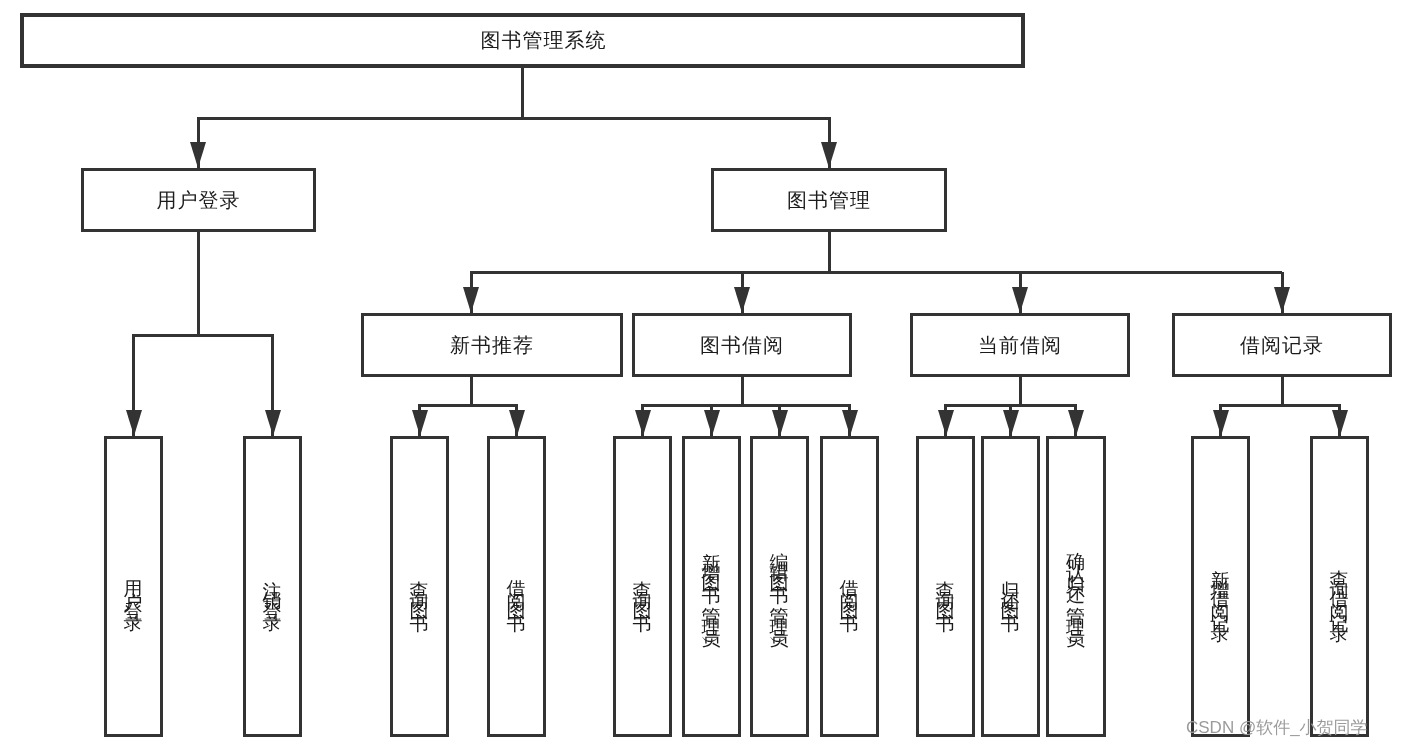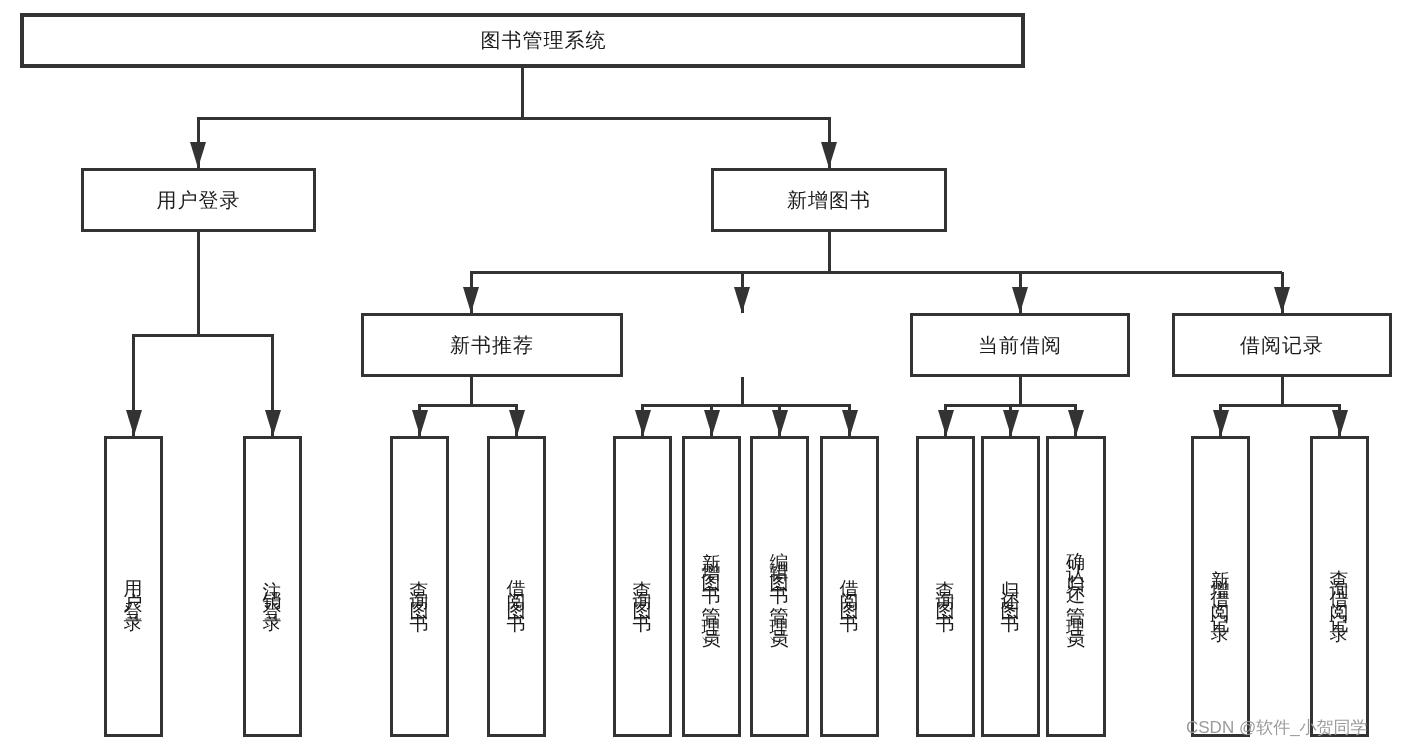--- a/index.html
+++ b/index.html
@@ -36,27 +36,30 @@
 
   <div class="box root" style="left:20px;top:13px;width:1005px;height:55px">
     <span>图书管理系统</span>
   </div>
 
   <div class="box mid" style="left:81px;top:168px;width:235px;height:64px">
     <span>用户登录</span>
   </div>
 
   <div class="box mid" style="left:711px;top:168px;width:236px;height:64px">
-    <span>新增图书</span>
+    <span>图书管理</span>
   </div>
 
   <div class="box mid" style="left:361px;top:313px;width:262px;height:64px">
     <span>新书推荐</span>
   </div>
 
+  <div class="box mid" style="left:632px;top:313px;width:220px;height:64px">
+    <span>图书借阅</span>
+  </div>
 
   <div class="box mid" style="left:1172px;top:313px;width:220px;height:64px">
     <span>借阅记录</span>
   </div>
 
   <div class="box mid" style="left:910px;top:313px;width:220px;height:64px">
     <span>当前借阅</span>
   </div>
 
   <div class="box leaf" style="left:104px;top:436px;width:59px;height:301px">

